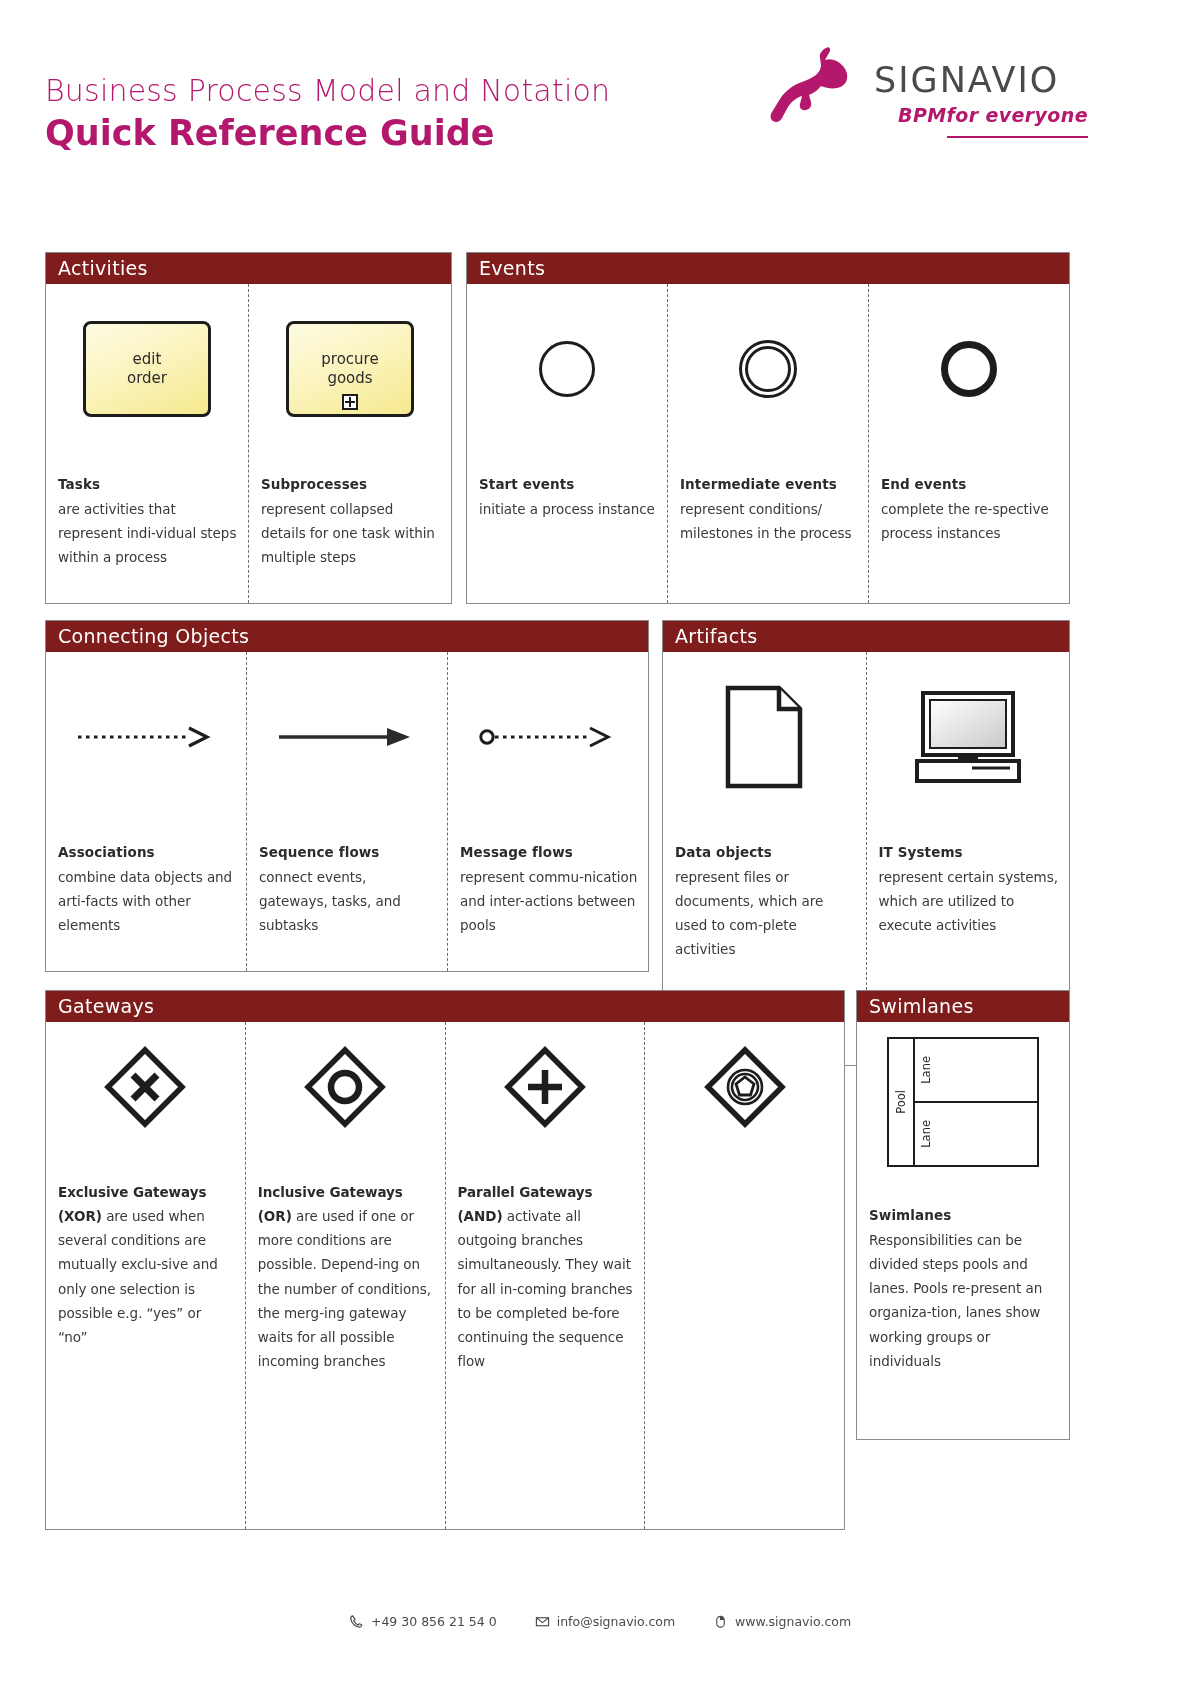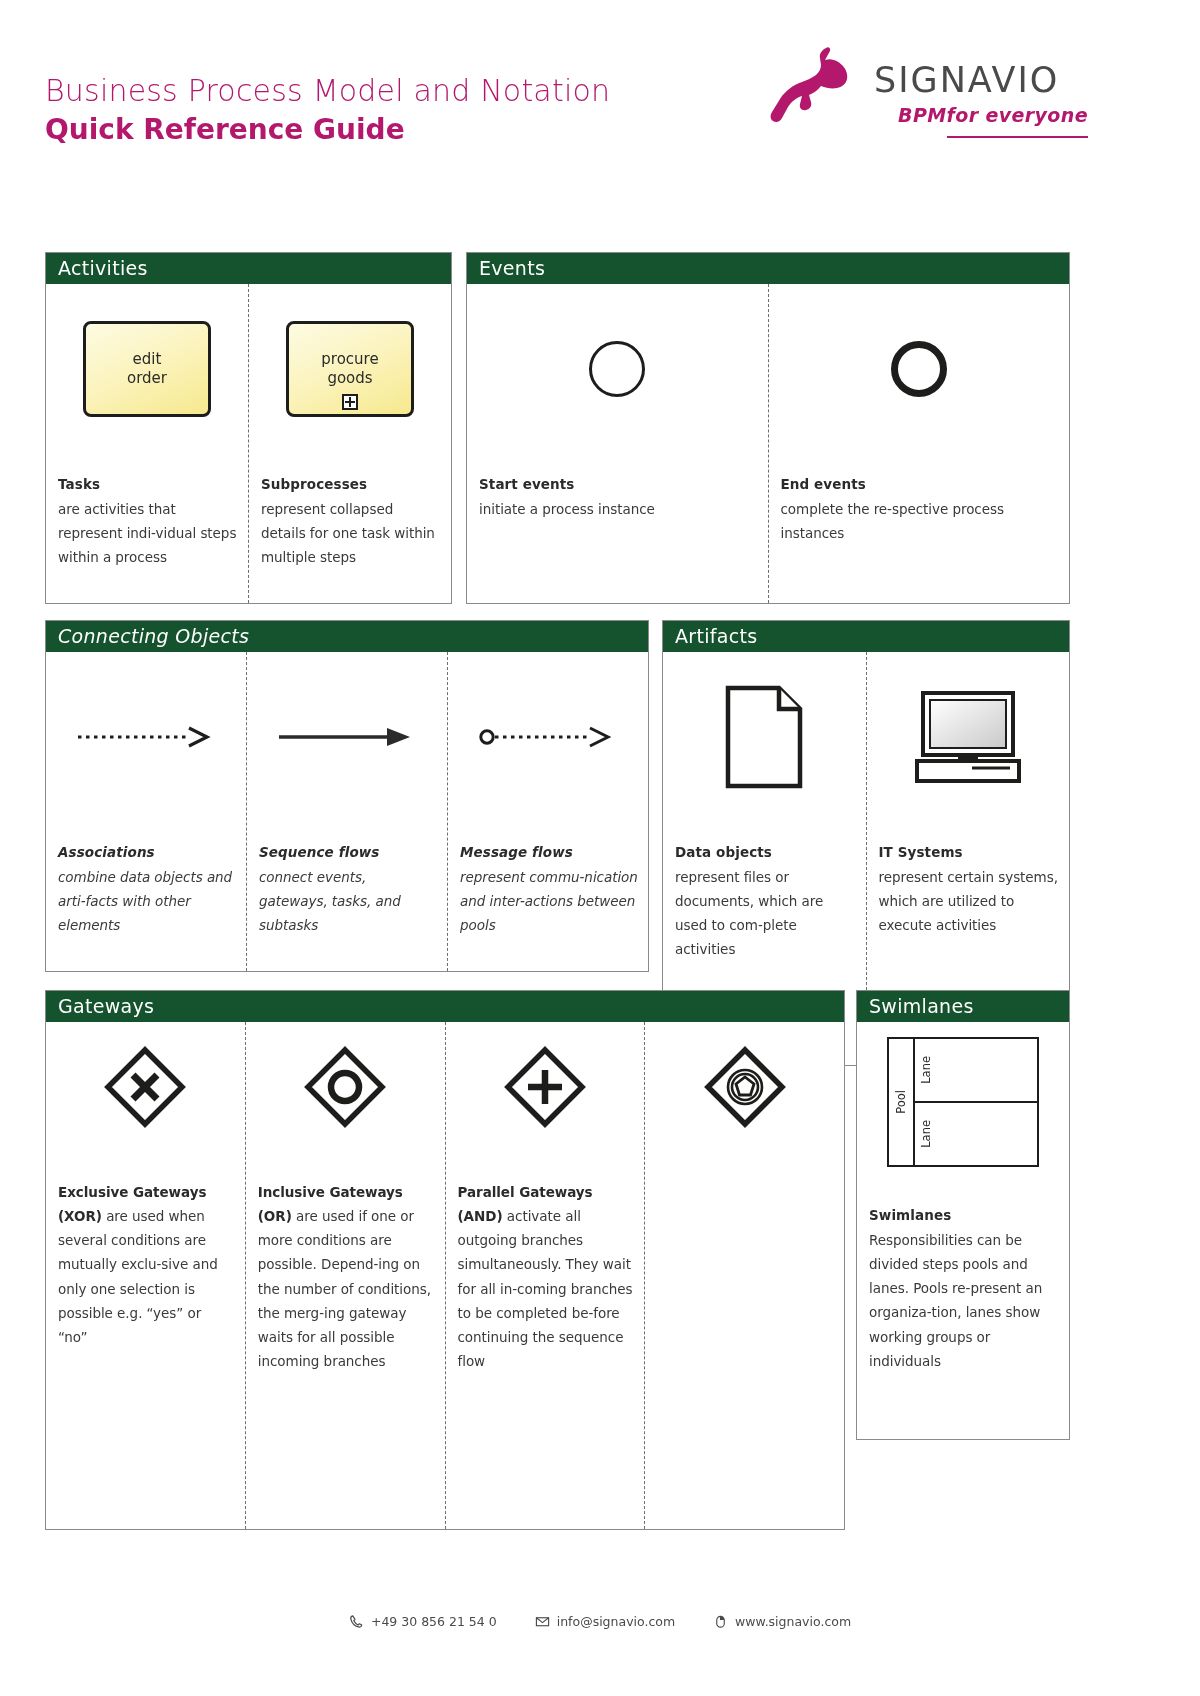--- a/index.html
+++ b/index.html
@@ -11,61 +11,61 @@
   .page { position: relative; width: 1200px; height: 1696px; }
 
   
   .header { position: absolute; left: 0; top: 0; width: 1200px; height: 200px; }
   .title-block { position: absolute; left: 45px; top: 72px; }
   .title-line1 {
     font-size: 30px; color: #b3186d; letter-spacing: .2px;
     font-weight: 300; line-height: 1.25; white-space: nowrap;
   }
   .title-line2 {
-    font-size: 28px; color: #b3186d; font-weight: bold;
+    font-size: 35px; color: #b3186d; font-weight: bold;
     line-height: 1.25; margin-top: 2px; white-space: nowrap;
   }
   .logo { position: absolute; left: 770px; top: 42px; width: 300px; height: 120px; }
   .logo-deer { position: absolute; left: 0; top: 4px; width: 96px; height: 80px; }
   .logo-word {
     position: absolute; left: 104px; top: 18px;
     font-size: 35px; letter-spacing: 2.0px; color: #4a4a4a;
     font-weight: 400; white-space: nowrap;
   }
   .logo-tag {
     position: absolute; left: 128px; top: 62px;
     font-size: 19px; color: #b3186d; font-style: italic; font-weight: bold;
     white-space: nowrap; letter-spacing: .4px;
   }
   .logo-tag .t2 { font-style: italic; border-bottom: 2px solid #b3186d; padding-bottom:10px;}
 
   
   .panel { position: absolute; border: 1px solid #8a8a8a; background: #fff; }
   .panel-head {
-    background: #14532d; color: #fff;
+    background: #7f1d1d; color: #fff;
     font-size: 19px; font-weight: 400; letter-spacing: .3px;
     padding: 5px 0 6px 12px; height: 31px; line-height: 20px;
   }
   .panel-body { position: relative; display: flex; height: calc(100% - 31px); }
   .cell {
     position: relative; flex: 1 1 0; min-width: 0;
     padding: 0 12px;
   }
   .cell + .cell { border-left: 1px dashed #6e6e6e; }
 
   .glyph-zone { position: relative; display: flex; align-items: center; justify-content: center; }
   .txt-zone { position: absolute; left: 12px; right: 10px; }
   .term { font-size: 13.5px; font-weight: bold; color: #2b2b2b; letter-spacing: .1px; margin-bottom: 5px; }
   .desc { font-size: 13.5px; color: #3a3a3a; line-height: 1.79; letter-spacing: -.05px; }
   .desc b { font-weight: bold; color: #2b2b2b; }
 
   
   #activities { left: 45px;  top: 252px;  width: 407px; height: 352px; }
   #events     { left: 466px; top: 252px;  width: 604px; height: 352px; }
-  #connecting { left: 45px;  top: 620px;  width: 604px; height: 352px; font-style: italic; }
+  #connecting { left: 45px;  top: 620px;  width: 604px; height: 352px; }
   #artifacts  { left: 662px; top: 620px;  width: 408px; height: 446px; }
   #gateways   { left: 45px;  top: 990px;  width: 800px; height: 540px; }
   #swimlanes  { left: 856px; top: 990px;  width: 214px; height: 450px; }
 
   #activities .glyph-zone, #events .glyph-zone { height: 170px; }
   #activities .txt-zone,   #events .txt-zone   { top: 192px; }
   #connecting .glyph-zone, #artifacts .glyph-zone { height: 170px; }
   #connecting .txt-zone,   #artifacts .txt-zone   { top: 192px; }
   #gateways .glyph-zone  { height: 130px; }
   #gateways .txt-zone    { top: 158px; }
@@ -194,20 +194,29 @@
       <div class="cell">
         <div class="glyph-zone">
           <div class="ev ev-start"></div>
         </div>
         <div class="txt-zone">
           <div class="term">Start events</div>
           <div class="desc">initiate a process instance</div>
         </div>
       </div>
 
+      <div class="cell">
+        <div class="glyph-zone">
+          <div class="ev ev-inter"></div>
+        </div>
+        <div class="txt-zone">
+          <div class="term">Intermediate events</div>
+          <div class="desc">represent conditions/ milestones in the process</div>
+        </div>
+      </div>
 
       <div class="cell">
         <div class="glyph-zone">
           <div class="ev ev-end"></div>
         </div>
         <div class="txt-zone">
           <div class="term">End events</div>
           <div class="desc">complete the re-spective process instances</div>
         </div>
       </div>

